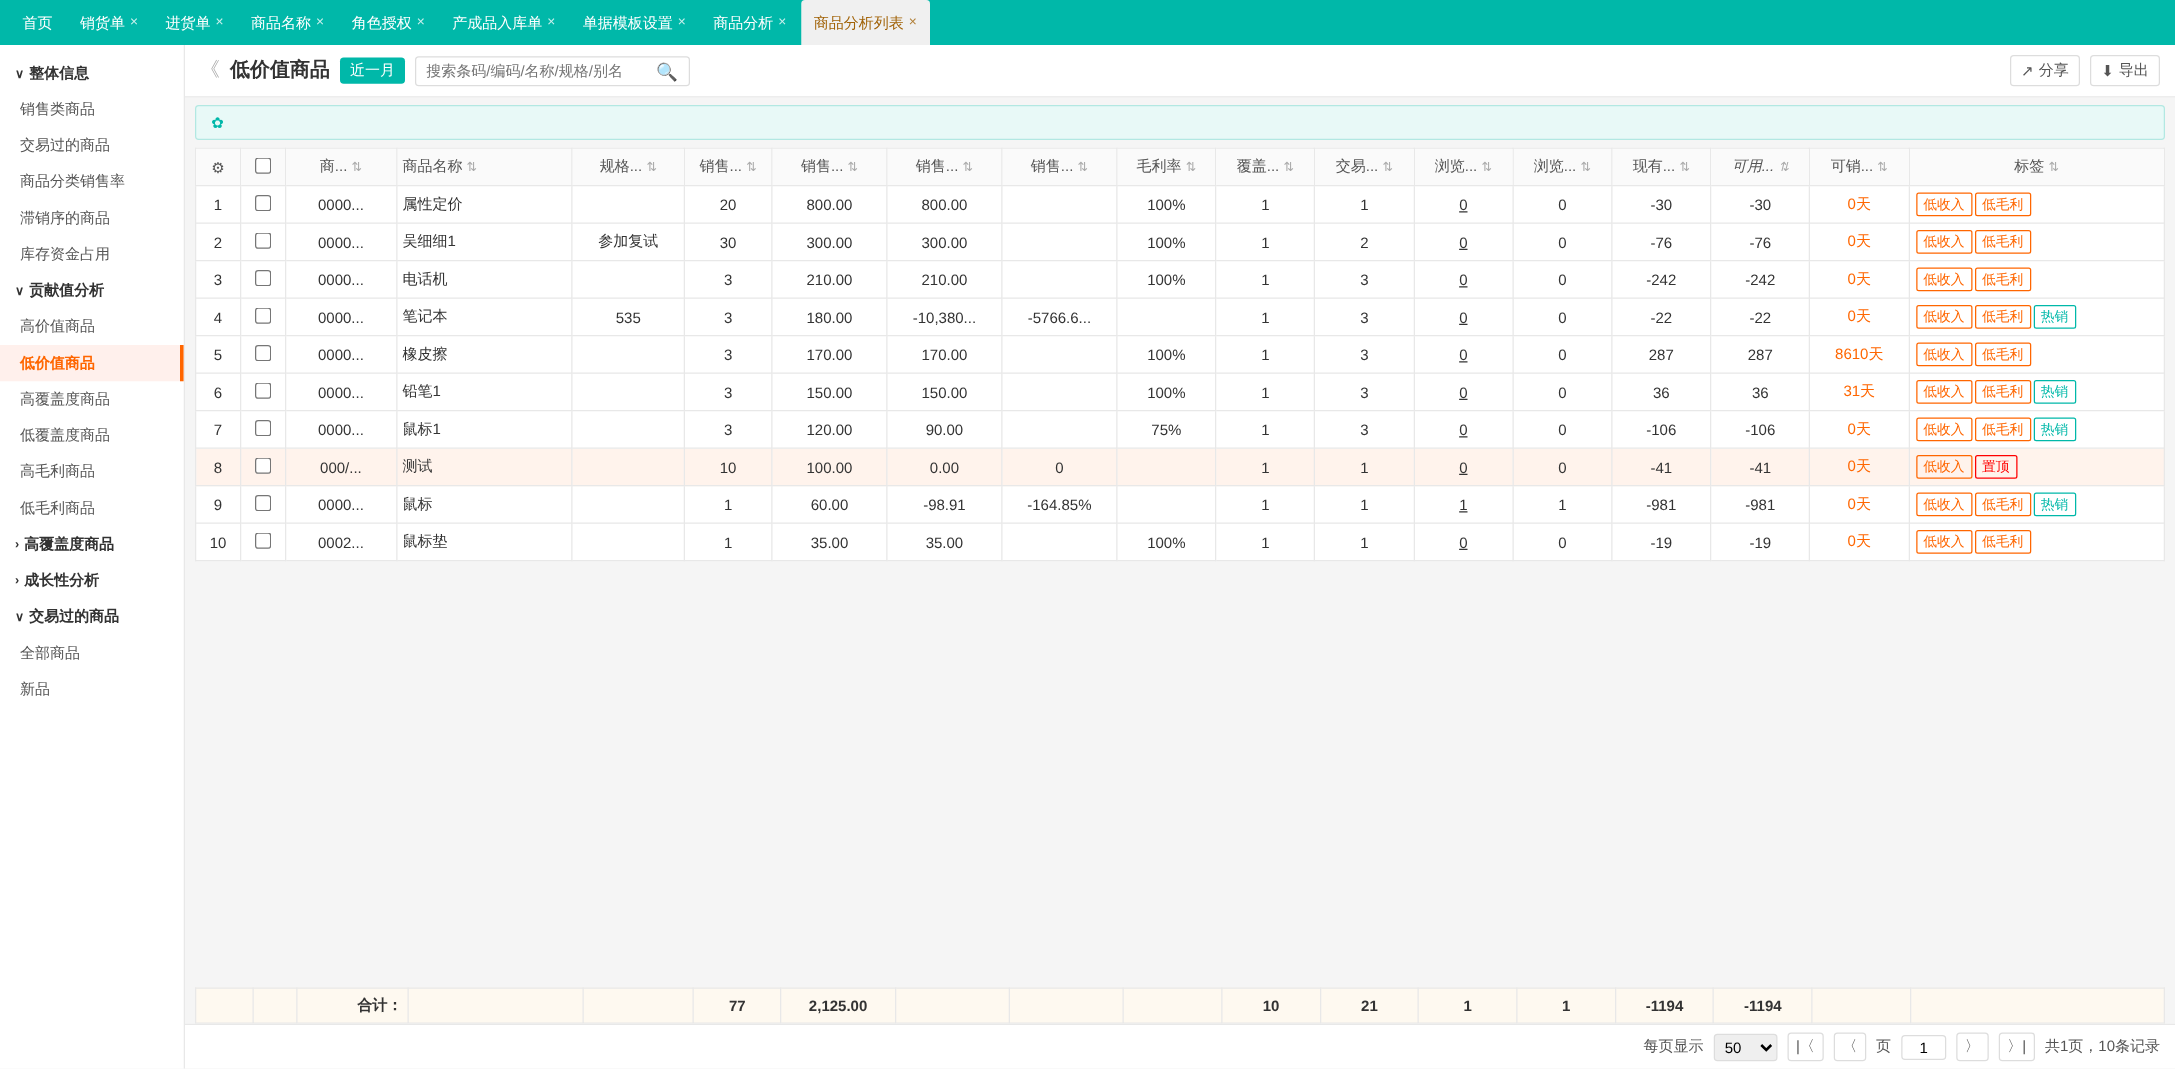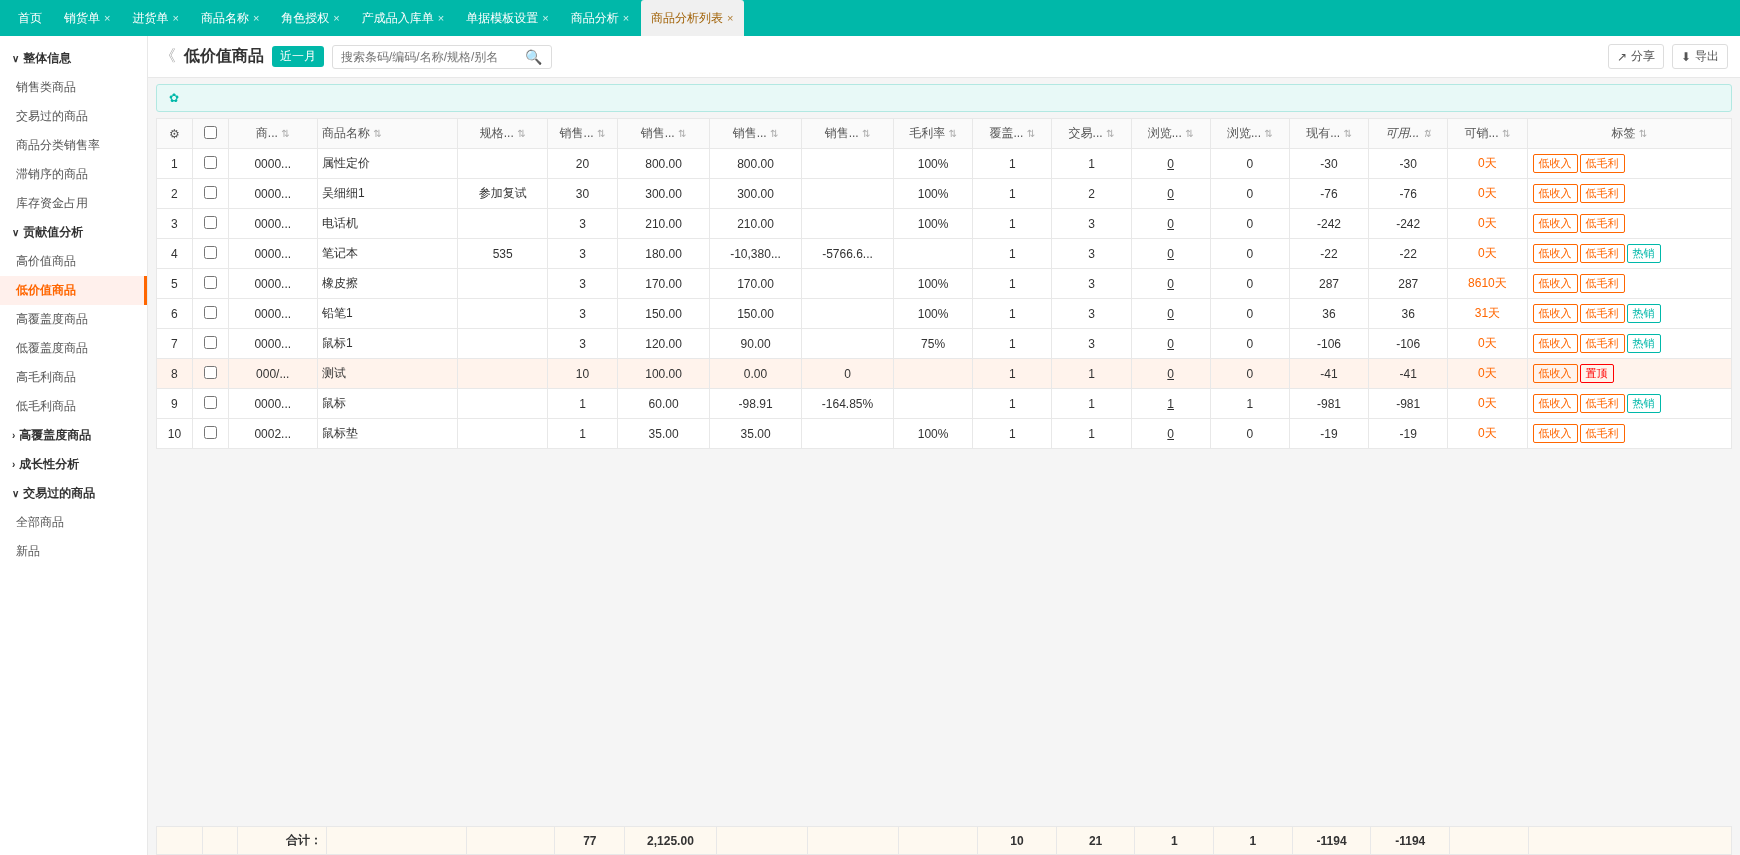--- a/index.html
+++ b/index.html
@@ -504,15 +504,30 @@
           <td style="width:62px; border:1px solid #e8e8e8; padding:5px 4px; text-align:center; font-weight:bold;">1</td>
           <td style="width:62px; border:1px solid #e8e8e8; padding:5px 4px; text-align:center; font-weight:bold;">-1194</td>
           <td style="width:62px; border:1px solid #e8e8e8; padding:5px 4px; text-align:center; font-weight:bold;">-1194</td>
           <td style="width:62px; border:1px solid #e8e8e8; padding:5px 4px;"></td>
           <td style="width:160px; border:1px solid #e8e8e8; padding:5px 4px;"></td>
         </tr>
       </tbody>
         </table>
     </div>
 
+    <div class="footer">
+      <span class="footer-item">每页显示</span>
+      <select class="page-select">
+        <option>50</option>
+        <option>100</option>
+        <option>200</option>
+      </select>
+      <button class="page-btn">|〈</button>
+      <button class="page-btn">〈</button>
+      <span class="footer-item">页</span>
+      <input class="page-input" type="text" value="1" style="">
+      <button class="page-btn">〉</button>
+      <button class="page-btn">〉|</button>
+      <span class="footer-item">共1页，10条记录</span>
+    </div>
 
   </div>
 </div>
 
 </body></html>

